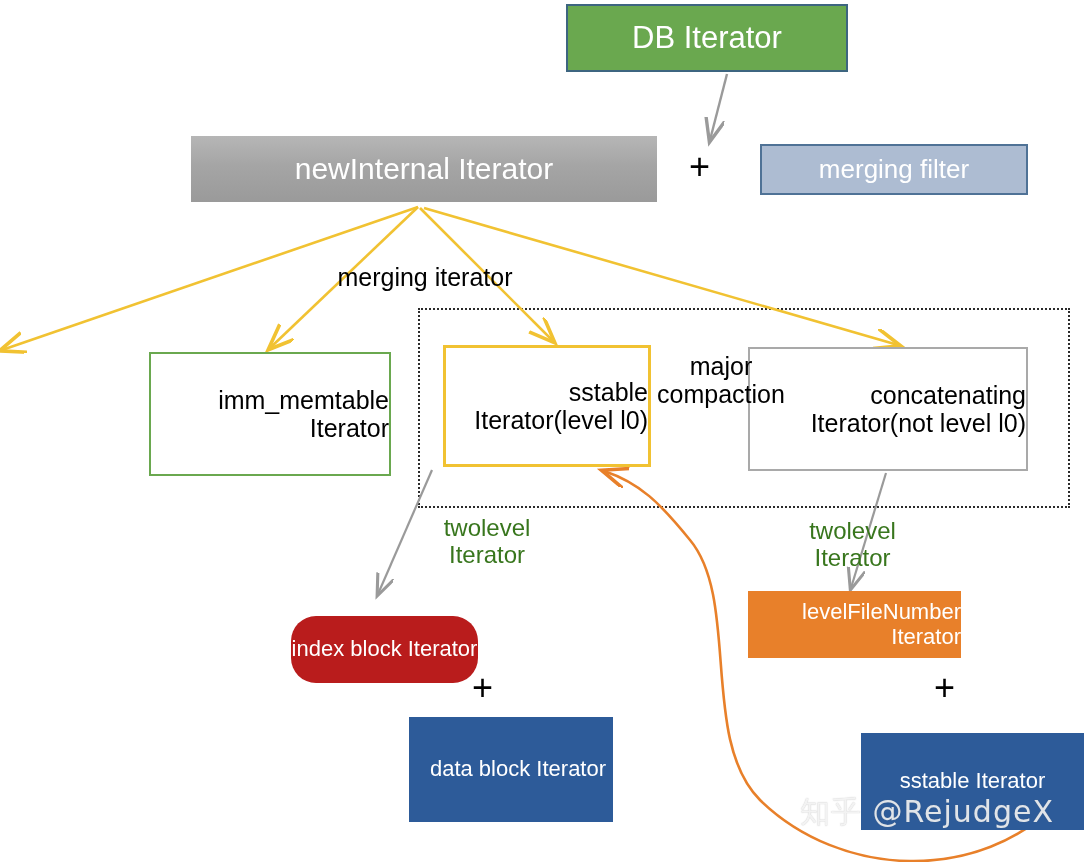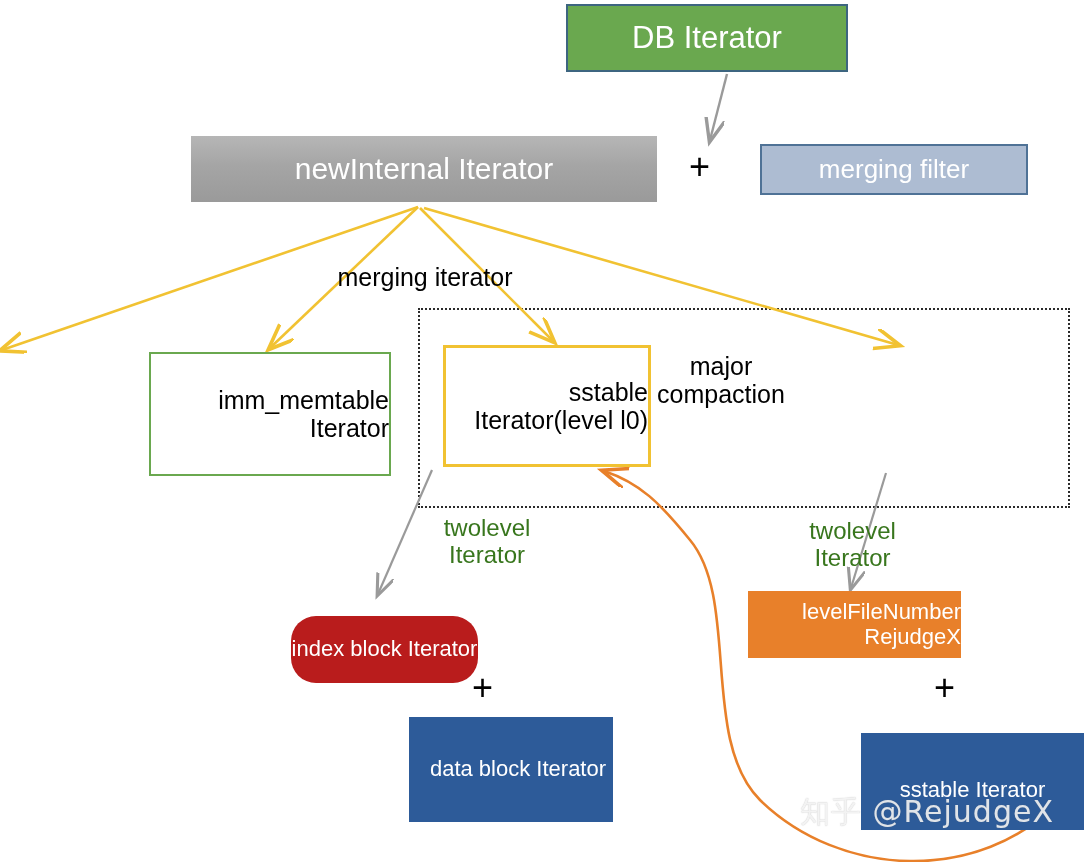--- a/index.html
+++ b/index.html
@@ -94,21 +94,21 @@
     color: #ffffff;
     font-size: 22px;
     padding-left: 14px;
   }
   #sstable-iterator-bottom {
     left: 861px; top: 733px; width: 223px; height: 97px;
     background: #2d5b99;
     color: #ffffff;
     font-size: 22px;
     align-items: flex-start;
-    padding-top: 45px;
+    padding-top: 36px;
   }
 
   
   .label {
     position: absolute;
     text-align: center;
     line-height: 1.13;
     white-space: pre-line;
   }
   #label-merging-iterator {
@@ -210,24 +210,25 @@
   <div class="box" id="db-iterator">DB Iterator</div>
 
   <div class="box" id="new-internal-iterator">newInternal Iterator</div>
 
   <div class="box" id="sequence-filter">merging filter</div>
 
   <div class="box" id="imm-memtable-iterator">imm_memtable Iterator</div>
 
   <div class="box" id="sstable-iterator-l0">sstable Iterator(level l0)</div>
 
+  <div class="box" id="concatenating-iterator">concatenating Iterator(not level l0)</div>
 
   <div class="box" id="index-block-iterator">index block Iterator</div>
 
-  <div class="box" id="level-file-number-iterator">levelFileNumber RejudgeX</div>
+  <div class="box" id="level-file-number-iterator">levelFileNumber Iterator</div>
 
   <div class="box" id="data-block-iterator">data block Iterator</div>
 
   <div class="box" id="sstable-iterator-bottom">sstable Iterator</div>
 
   <div class="label" id="label-merging-iterator">merging iterator</div>
 
   <div class="label" id="label-major-compaction">major
 compaction</div>
 

